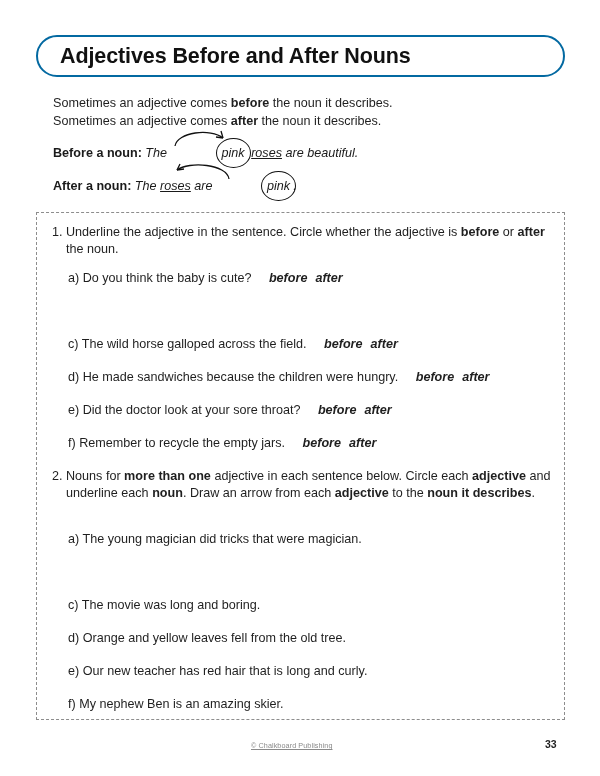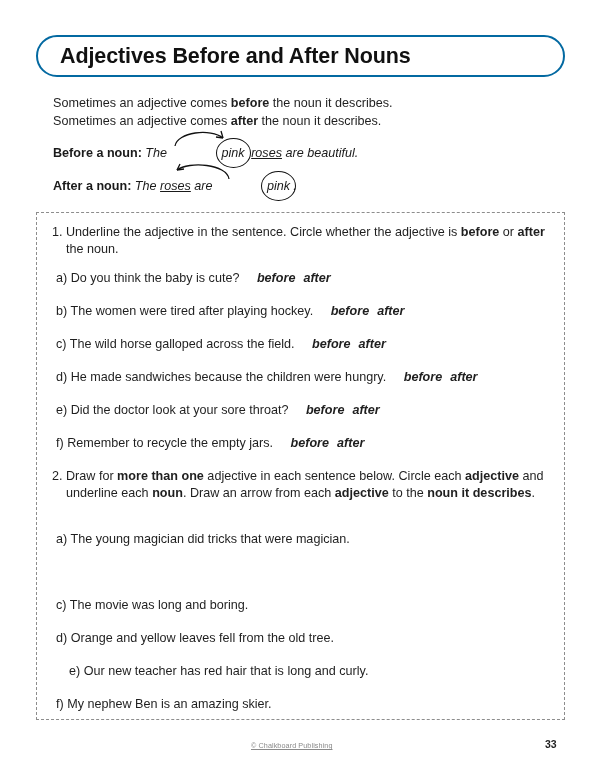--- a/index.html
+++ b/index.html
@@ -131,21 +131,21 @@
     position: absolute;
     left: 0;
     top: 0;
     font-size: 12.6px;
     line-height: 17px;
   }
   .q-head b { font-weight: bold; }
 
   .item {
     position: absolute;
-    left: 56px;
+    left: 68px;
     font-size: 12.6px;
     line-height: 17px;
     color: #1f1f1f;
     white-space: nowrap;
   }
   .opts {
     display: inline-block;
     margin-left: 14px;
     font-weight: bold;
     font-style: italic;
@@ -209,25 +209,20 @@
       <span class="q-num">1.</span><span>Underline the adjective in the sentence. Circle whether the adjective is </span><b>before</b><span> or </span><b>after</b><span> the noun.</span>
     </div>
   </div>
 
   <div class="item" style="top:270px;">
     <span>a)</span>
     <span>Do you think the baby is cute?</span>
     <span class="opts"><span>before</span><span class="gap"></span><span>after</span></span>
   </div>
 
-  <div class="item" style="top:303px;">
-    <span>b)</span>
-    <span>The women were tired after playing hockey.</span>
-    <span class="opts"><span>before</span><span class="gap"></span><span>after</span></span>
-  </div>
 
   <div class="item" style="top:336px;">
     <span>c)</span>
     <span>The wild horse galloped across the field.</span>
     <span class="opts"><span>before</span><span class="gap"></span><span>after</span></span>
   </div>
 
   <div class="item" style="top:369px;">
     <span>d)</span>
     <span>He made sandwiches because the children were hungry.</span>
@@ -241,41 +236,41 @@
   </div>
 
   <div class="item" style="top:435px;">
     <span>f)</span>
     <span>Remember to recycle the empty jars.</span>
     <span class="opts"><span>before</span><span class="gap"></span><span>after</span></span>
   </div>
 
   <div class="question" style="top:468px;">
     <div class="q-head">
-      <span class="q-num">2.</span><span>Draw for </span><b>more than one</b><span> adjective in each sentence below. Circle each </span><b>adjective</b><span> and underline each </span><b>noun</b><span>. Draw an arrow from each </span><b>adjective</b><span> to the </span><b>noun it describes</b><span>.</span>
+      <span class="q-num">2.</span><span>Nouns for </span><b>more than one</b><span> adjective in each sentence below. Circle each </span><b>adjective</b><span> and underline each </span><b>noun</b><span>. Draw an arrow from each </span><b>adjective</b><span> to the </span><b>noun it describes</b><span>.</span>
     </div>
   </div>
 
   <div class="item" style="top:531px;">
     <span>a)</span>
     <span>The young magician did tricks that were magician.</span>
   </div>
 
 
   <div class="item" style="top:597px;">
     <span>c)</span>
     <span>The movie was long and boring.</span>
   </div>
 
   <div class="item" style="top:630px;">
     <span>d)</span>
     <span>Orange and yellow leaves fell from the old tree.</span>
   </div>
 
-  <div class="item" style="top:663px;margin-left:13px;">
+  <div class="item" style="top:663px;">
     <span>e)</span>
     <span>Our new teacher has red hair that is long and curly.</span>
   </div>
 
   <div class="item" style="top:696px;">
     <span>f)</span>
     <span>My nephew Ben is an amazing skier.</span>
   </div>
 
   <div class="footer-credit">© Chalkboard Publishing</div>

